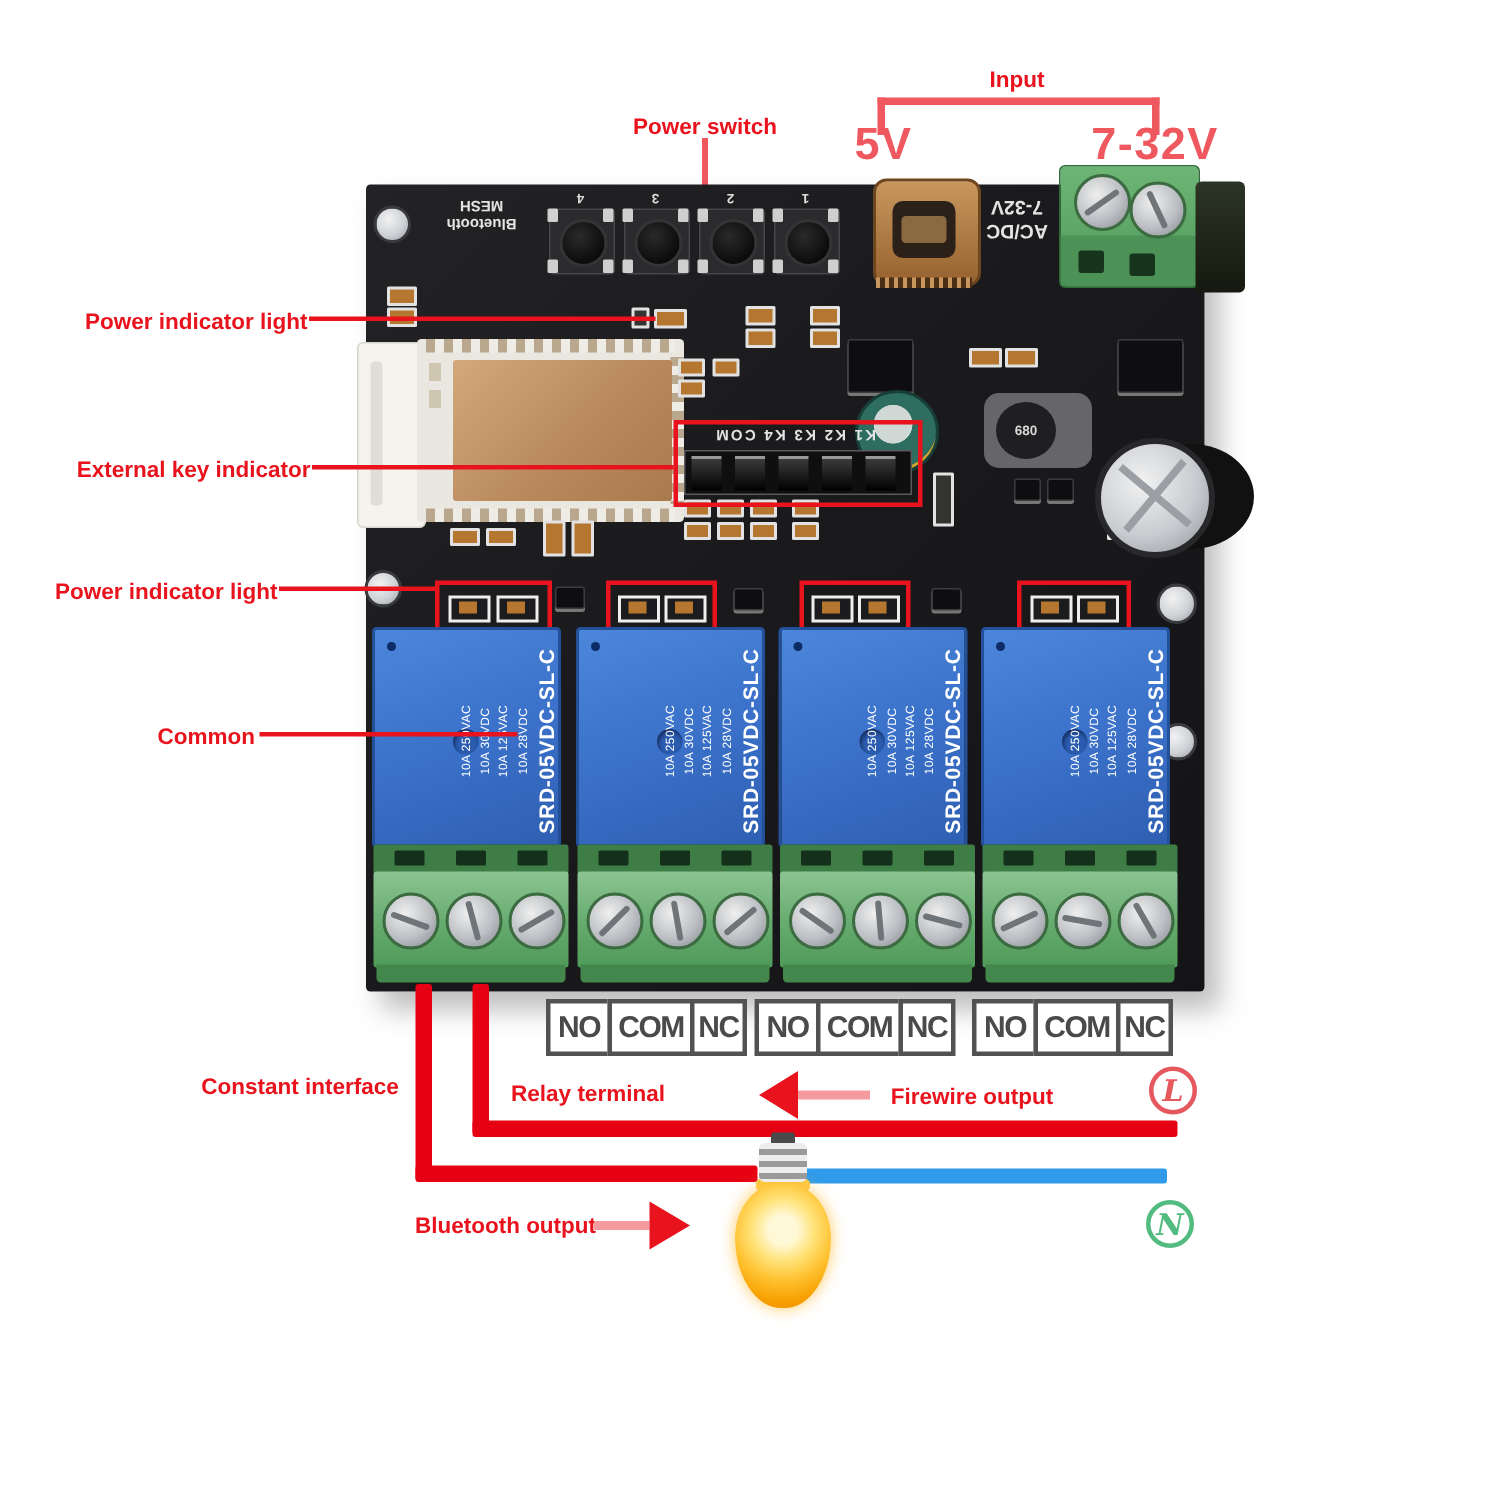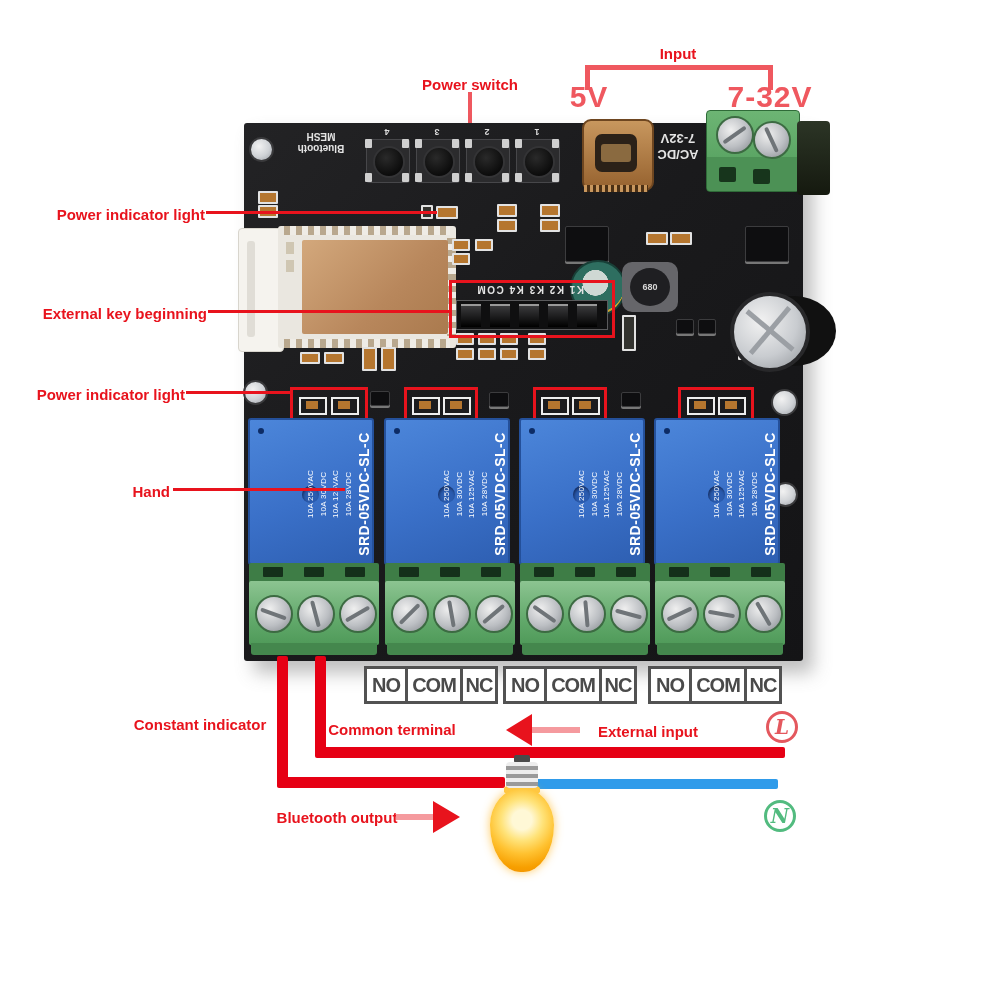--- a/index.html
+++ b/index.html
@@ -205,21 +205,21 @@
   <div class="smd" style="left:528px;top:348px;width:14px;height:8px;"></div>
   <div class="smd" style="left:300px;top:352px;width:16px;height:8px;"></div>
   <div class="smd" style="left:324px;top:352px;width:16px;height:8px;"></div>
   <div class="smdw" style="left:738px;top:330px;width:12px;height:26px;"></div>
   <div class="sot" style="left:565px;top:226px;width:42px;height:34px;"></div>
   <div class="sot" style="left:745px;top:226px;width:42px;height:34px;"></div>
   <div class="sot" style="left:676px;top:319px;width:16px;height:13px;"></div>
   <div class="sot" style="left:698px;top:319px;width:16px;height:13px;"></div>
 
   <div class="abs" style="left:570px;top:260px;width:52px;height:52px;border-radius:50%;background:radial-gradient(circle at 45% 40%,#cfd8d4 0 30%,#2e6e60 31% 70%,#caa52f 71% 100%);border:2px solid #183f37;"></div>
-  <div class="abs" style="left:622px;top:262px;width:56px;height:50px;background:#66666a;border-radius:10px;">
+  <div class="abs" style="left:656px;top:262px;width:72px;height:50px;background:#66666a;border-radius:10px;">
     <div class="abs" style="left:8px;top:6px;width:40px;height:38px;background:#1f1f22;border-radius:50%;display:flex;align-items:center;justify-content:center;color:#d8d8d8;font-size:9px;font-weight:bold;">680</div>
   </div>
   <div class="abs" style="left:752px;top:296px;width:84px;height:70px;background:#111;border-radius:45% 50% 50% 45%;"></div>
   <div class="abs" style="left:730px;top:292px;width:72px;height:72px;border-radius:50%;background:radial-gradient(circle at 38% 35%,#f2f2f2,#c9ccd0 55%,#8f9398 100%);border:4px solid #28282a;">
     <div class="abs" style="left:6px;top:32px;width:60px;height:5px;background:#9b9fa4;transform:rotate(40deg);"></div>
     <div class="abs" style="left:6px;top:32px;width:60px;height:5px;background:#9b9fa4;transform:rotate(-50deg);"></div>
   </div>
 
   <div class="redbox" style="left:449px;top:280px;width:160px;height:52px;"></div>
   <div class="silk" style="left:456px;top:283px;width:148px;font-size:10px;letter-spacing:1.5px;">K1 K2 K3 K4 COM</div>
@@ -393,34 +393,34 @@
   </div>
   <div class="ngroup" style="left:648px;">
     <div class="ncell" style="width:44px;">NO</div>
     <div class="ncell" style="width:58px;">COM</div>
     <div class="ncell" style="width:38px;">NC</div>
   </div>
 
   <div class="ann rgt" style="left:205px;top:206px;">Power indicator light</div>
   <div class="rline" style="left:206px;top:211px;width:231px;"></div>
 
-  <div class="ann rgt" style="left:207px;top:305px;">External key beginning</div>
+  <div class="ann rgt" style="left:207px;top:305px;">External key indicator</div>
   <div class="rline" style="left:208px;top:310px;width:241px;"></div>
 
   <div class="ann rgt" style="left:185px;top:386px;">Power indicator light</div>
   <div class="rline" style="left:186px;top:391px;width:104px;"></div>
 
-  <div class="ann rgt" style="left:170px;top:483px;">Hand</div>
+  <div class="ann rgt" style="left:170px;top:483px;">Common</div>
   <div class="rline" style="left:173px;top:488px;width:172px;"></div>
 
-  <div class="ann cen" style="left:200px;top:716px;">Constant indicator</div>
-  <div class="ann cen" style="left:392px;top:721px;">Common terminal</div>
+  <div class="ann cen" style="left:200px;top:716px;">Constant interface</div>
+  <div class="ann cen" style="left:392px;top:721px;">Relay terminal</div>
   <div class="abs" style="left:506px;top:714px;width:0;height:0;border-top:16px solid transparent;border-bottom:16px solid transparent;border-right:26px solid #e8131d;"></div>
   <div class="pline" style="left:532px;top:727px;width:48px;height:6px;"></div>
-  <div class="ann cen" style="left:648px;top:723px;">External input</div>
+  <div class="ann cen" style="left:648px;top:723px;">Firewire output</div>
 
   <div class="ann cen" style="left:337px;top:809px;">Bluetooth output</div>
   <div class="pline" style="left:396px;top:814px;width:37px;height:6px;"></div>
   <div class="abs" style="left:433px;top:801px;width:0;height:0;border-top:16px solid transparent;border-bottom:16px solid transparent;border-left:27px solid #e8131d;"></div>
 
   <div class="wire wred" style="left:277px;top:656px;width:11px;height:131px;"></div>
   <div class="wire wred" style="left:277px;top:777px;width:228px;height:11px;"></div>
   <div class="wire wred" style="left:315px;top:656px;width:11px;height:100px;"></div>
   <div class="wire wred" style="left:315px;top:747px;width:470px;height:11px;"></div>
   <div class="wire wblue" style="left:508px;top:779px;width:270px;height:10px;"></div>

